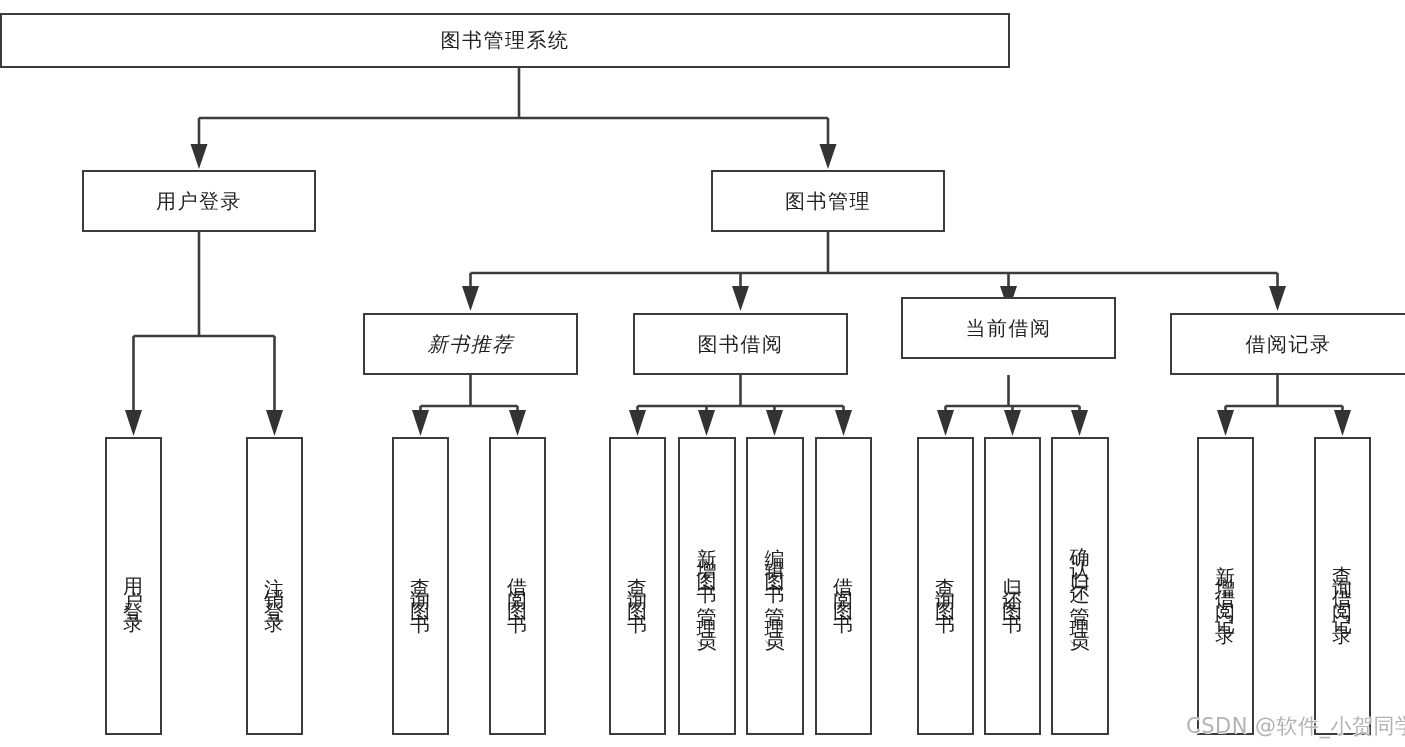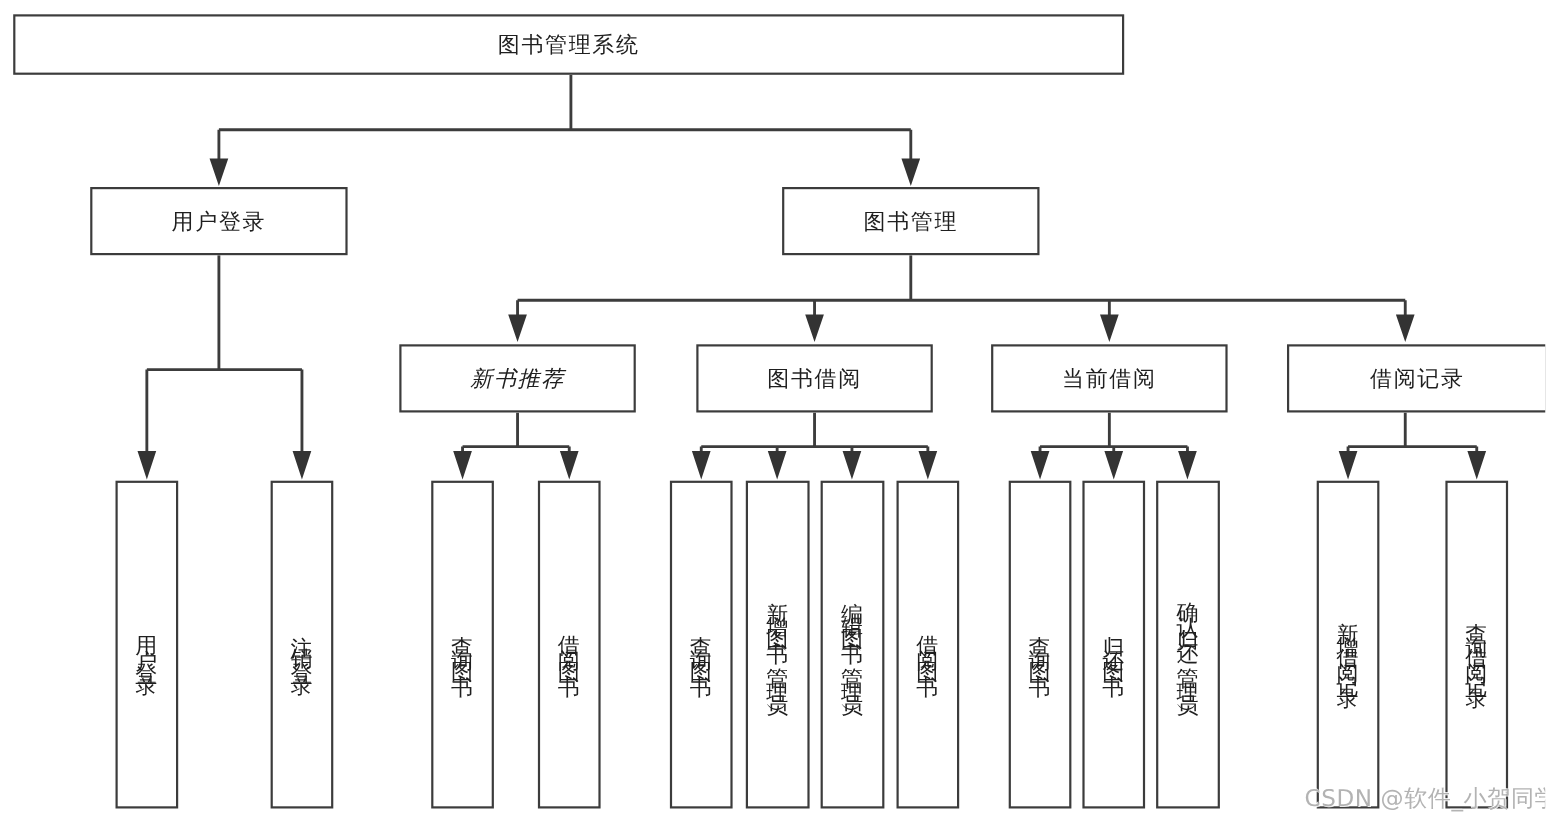--- a/index.html
+++ b/index.html
@@ -94,38 +94,38 @@
       <path d="M1008.5,375 V406 M945.5,406 H1079.5 M945.5,406 V414 M1012.5,406 V414 M1079.5,406 V414" fill="none" stroke="#3c3c3c" stroke-width="2.6"></path>
       <path d="M937,410 L954,410 L945.5,436 Z M1004,410 L1021,410 L1012.5,436 Z M1071,410 L1088,410 L1079.5,436 Z" fill="#333333"></path>
     </g>
 
     <g>
       <path d="M1277.5,375 V406 M1225.5,406 H1342.5 M1225.5,406 V414 M1342.5,406 V414" fill="none" stroke="#3c3c3c" stroke-width="2.6"></path>
       <path d="M1217,410 L1234,410 L1225.5,436 Z M1334,410 L1351,410 L1342.5,436 Z" fill="#333333"></path>
     </g>
   </svg>
 
-  <div class="node" style="left:12px; top:13px; width:1010px; height:55px;">
+  <div class="node" style="left:0; top:13px; width:1010px; height:55px;">
     <span>图书管理系统</span>
   </div>
 
   <div class="node" style="left:82px; top:170px; width:234px; height:62px;">
     <span>用户登录</span>
   </div>
   <div class="node" style="left:711px; top:170px; width:234px; height:62px;text-align:center;">
     <span>图书管理</span>
   </div>
 
   <div class="node" style="left:363px; top:313px; width:215px; height:62px;font-style:italic;">
     <span>新书推荐</span>
   </div>
   <div class="node" style="left:633px; top:313px; width:215px; height:62px;">
     <span>图书借阅</span>
   </div>
-  <div class="node" style="left:901px; top:313px; width:215px; height:62px;">
+  <div class="node" style="left:901px; top:297px; width:215px; height:62px;">
     <span>当前借阅</span>
   </div>
   <div class="node" style="left:1170px; top:313px; width:237px; height:62px;">
     <span>借阅记录</span>
   </div>
 
   <div class="vnode" style="left:105px; top:437px; width:57px; height:298px;">
     <span>用户登录</span>
   </div>
   <div class="vnode" style="left:246px; top:437px; width:57px; height:298px;">

